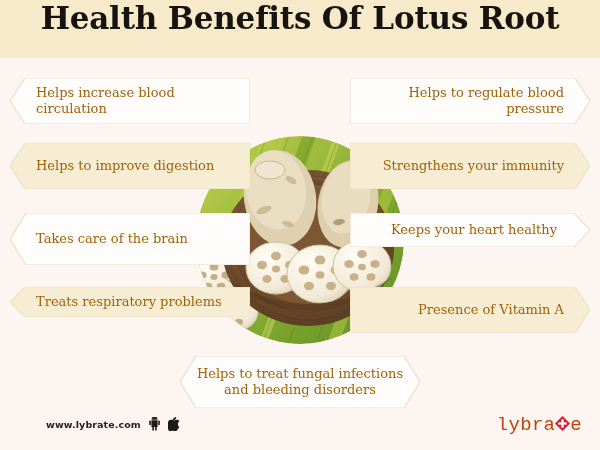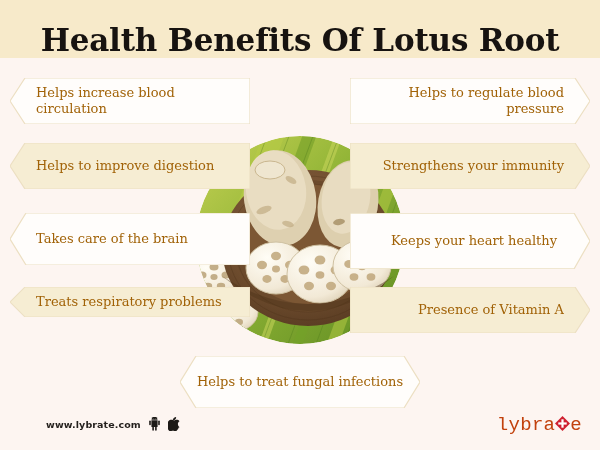--- a/index.html
+++ b/index.html
@@ -6,21 +6,21 @@
   body{
     width:600px;height:450px;overflow:hidden;
     background:#fdf5f1;
     font-family:"Liberation Serif", serif;
     position:relative;
   }
   
   #header{
     position:absolute;left:0;top:0;width:600px;height:58px;
     background:#f7eaca;
-    display:flex;align-items:flex-end;justify-content:center;
+    display:flex;align-items:flex-start;justify-content:center;
   }
   #header-title{
     font-family:"DejaVu Serif", serif;
     font-weight:bold;
     font-size:31px;
     color:#171310;
     letter-spacing:-0.2px;
     white-space:nowrap;
   }
   
@@ -251,40 +251,41 @@
   <div class="txt">Helps to regulate blood pressure</div>
 </div>
 
 <div class="banner right" style="left:350px;top:143px;width:240px;height:46px;">
   <svg class="shape" viewBox="0 0 240 46" preserveAspectRatio="none">
     <polygon points="0,0 225,0 240,23 225,46 0,46" fill="#f6edd3" stroke="#ecdfc2" stroke-width="1.2"></polygon>
   </svg>
   <div class="txt">Strengthens your immunity</div>
 </div>
 
-<div class="banner right two-line" style="left:350px;top:213px;width:240px;height:56px;">
+<div class="banner right two-line" style="left:350px;top:213px;width:240px;height:34px;">
   <svg class="shape" viewBox="0 0 240 50" preserveAspectRatio="none">
     <polygon points="0,0 224,0 240,25 224,50 0,50" fill="#fffdfb" stroke="#ecdfc2" stroke-width="1.2"></polygon>
   </svg>
   <div class="txt" style="text-align:center;padding-right:32px;padding-left:40px;">Keeps your heart healthy</div>
 </div>
 
 <div class="banner right" style="left:350px;top:287px;width:240px;height:46px;">
   <svg class="shape" viewBox="0 0 240 46" preserveAspectRatio="none">
     <polygon points="0,0 225,0 240,23 225,46 0,46" fill="#f6edd3" stroke="#ecdfc2" stroke-width="1.2"></polygon>
   </svg>
   <div class="txt">Presence of Vitamin A</div>
 </div>
 
 <div class="banner center" style="left:180px;top:356px;width:240px;height:52px;">
   <svg class="shape" viewBox="0 0 240 52" preserveAspectRatio="none">
     <polygon points="0,26 16,0 224,0 240,26 224,52 16,52" fill="#fffdfb" stroke="#ecdfc2" stroke-width="1.2"></polygon>
   </svg>
   <div class="txt" style="padding:0 16px;">
     <div>Helps to treat fungal infections</div>
+    <div>and bleeding disorders</div>
   </div>
 </div>
 
 <div id="footer-left">
   <span id="footer-url">www.lybrate.com</span>
   <span>
     <svg class="store-ico" width="13" height="14" viewBox="0 0 13 14">
       <g fill="#1d1a17">
         <path d="M3.4 3.3h6.2v6.1a.7.7 0 0 1-.7.7H4.1a.7.7 0 0 1-.7-.7z"></path>
         <rect x="1.2" y="3.4" width="1.6" height="4.8" rx="0.8"></rect>

